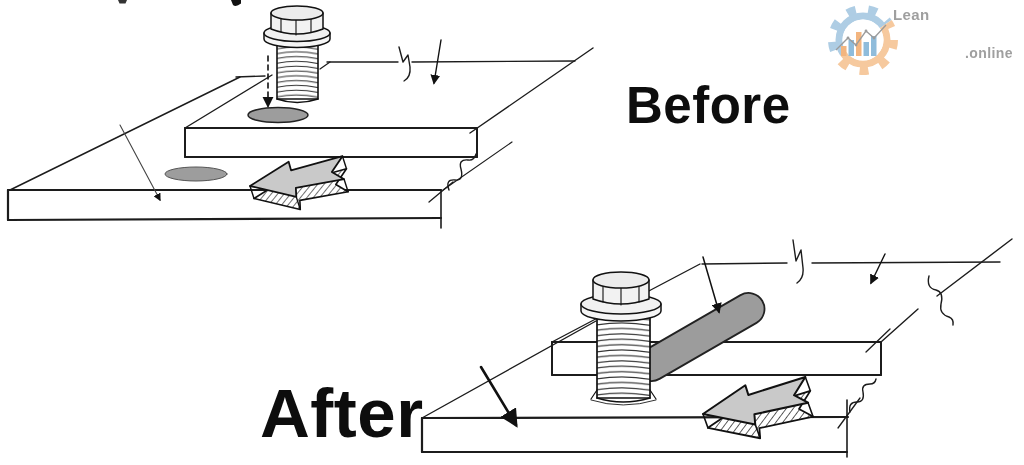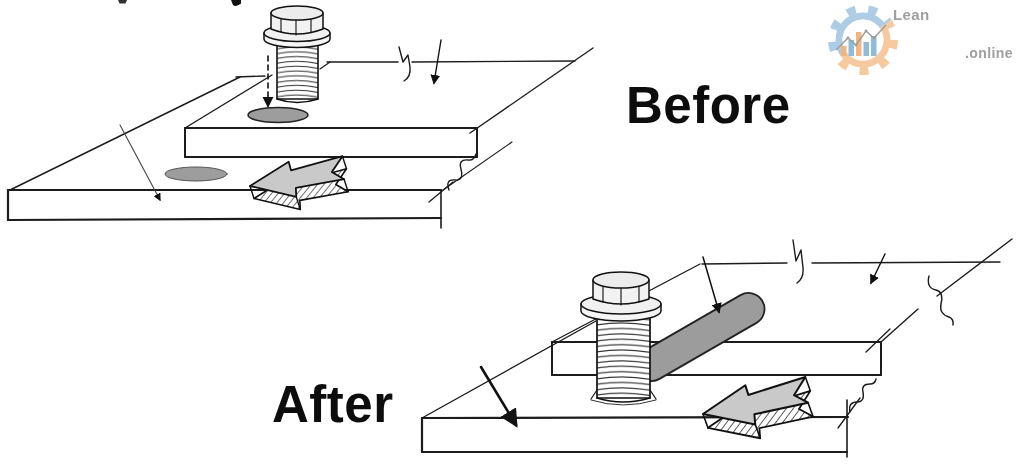--- a/index.html
+++ b/index.html
@@ -1,21 +1,21 @@
 <!DOCTYPE html>
 <html><head>
 <meta charset="utf-8">
 <style>
   html,body{margin:0;padding:0;background:#fff;}
   .canvas{position:relative;width:1024px;height:465px;background:#ffffff;overflow:hidden;
           font-family:"Liberation Sans", sans-serif;}
   .drawing{position:absolute;left:0;top:0;}
   .big-label{position:absolute;font-weight:700;color:#0d0d0d;line-height:1;letter-spacing:0.5px;}
   .label-before{left:626px;top:44px;font-size:51px;margin-top:36px;}
-  .label-after{left:272px;top:379px;font-size:51px;}
+  .label-after{left:260px;top:379px;font-size:69px;}
   .label-slot{left:666px;top:200px;font-size:33px;}
   .logo-text{position:absolute;color:#9f9f9f;font-weight:700;letter-spacing:0.4px;}
   .logo-l1{left:893px;top:6px;font-size:15px;}
   .logo-l2{left:893px;top:25px;font-size:17px;}
   .logo-l3{left:893px;top:45px;font-size:14px;width:120px;text-align:right;}
 </style>
 </head>
 <body>
 
 <div class="canvas">

